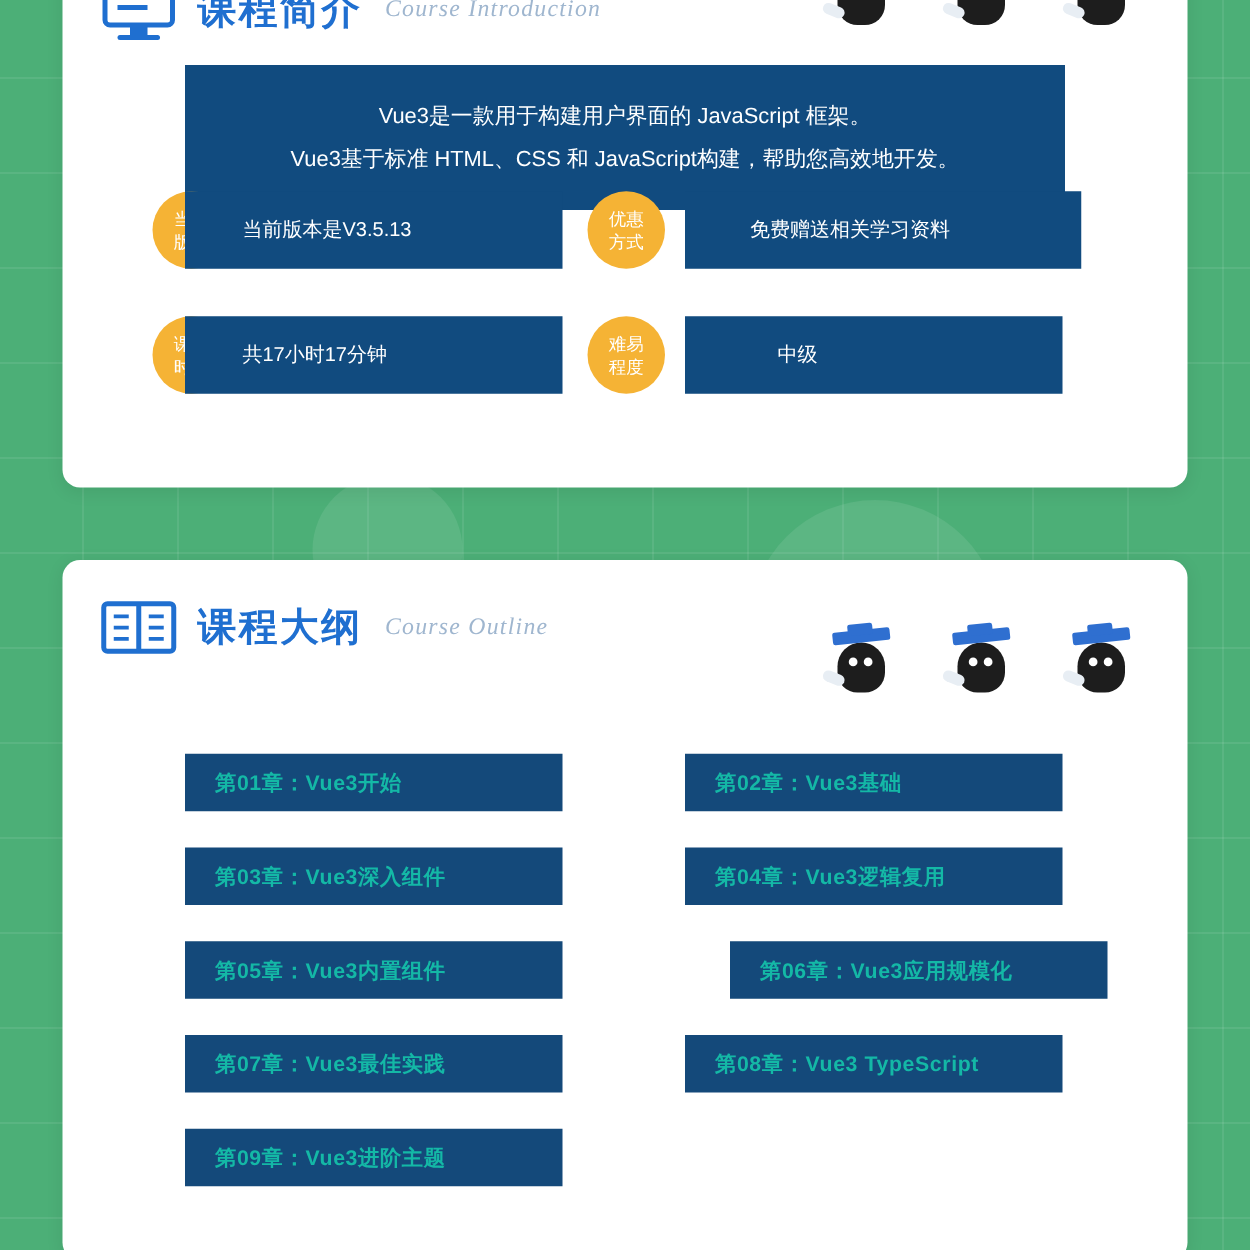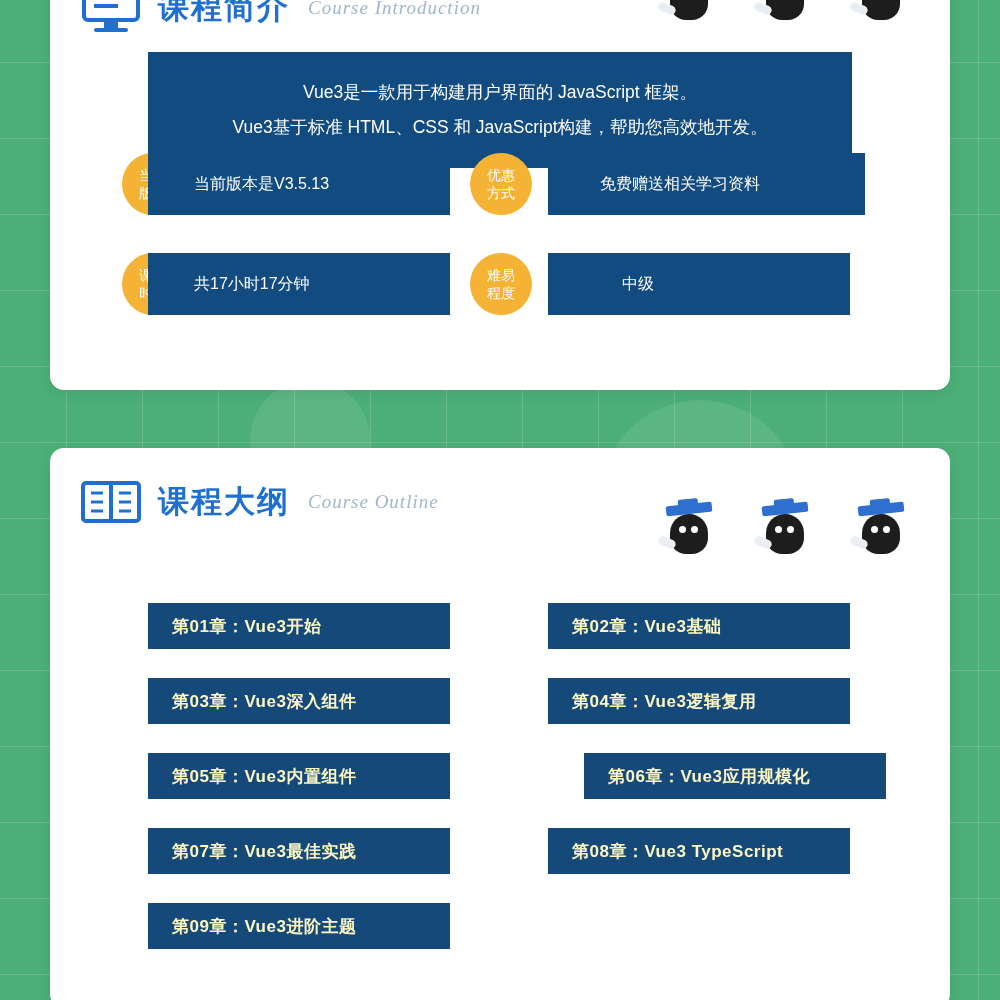--- a/index.html
+++ b/index.html
@@ -168,21 +168,21 @@
     font-size: 16px;
     box-sizing: border-box;
   }
 
   
   .chapter {
     position: absolute;
     width: 302px;
     height: 46px;
     background: #14497a;
-    color: #fef9c3;
+    color: #14b8a6;
     display: flex;
     align-items: center;
     padding-left: 24px;
     box-sizing: border-box;
     font-size: 17px;
     font-weight: bold;
     letter-spacing: 0.5px;
   }
 </style>
 </head>

